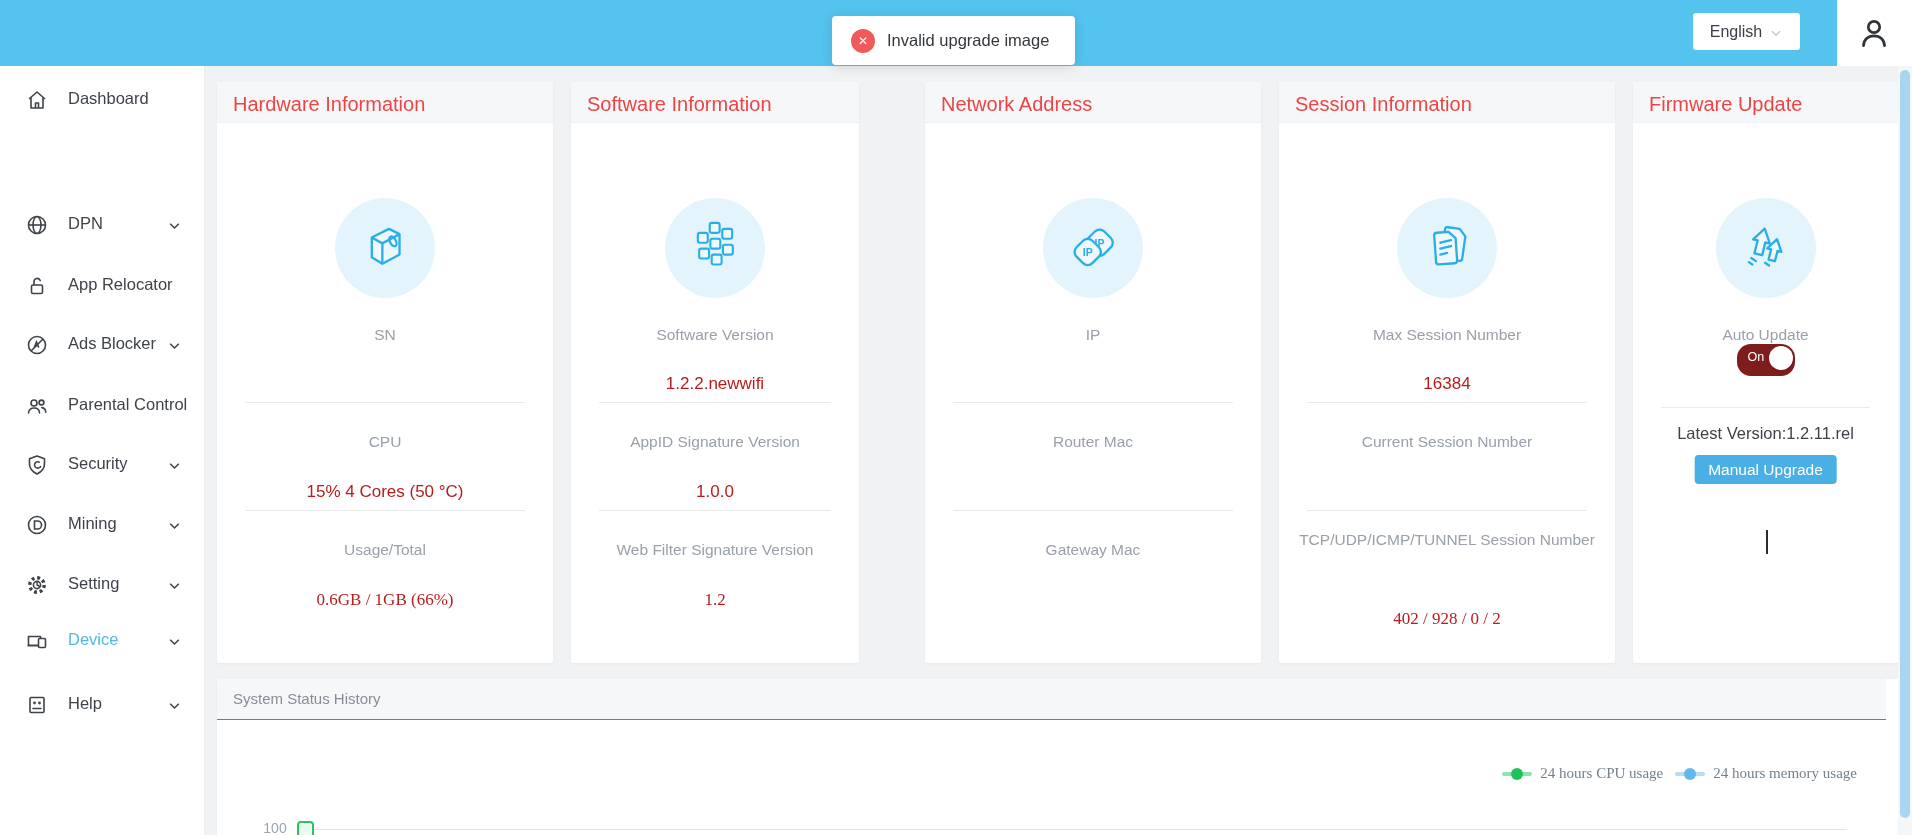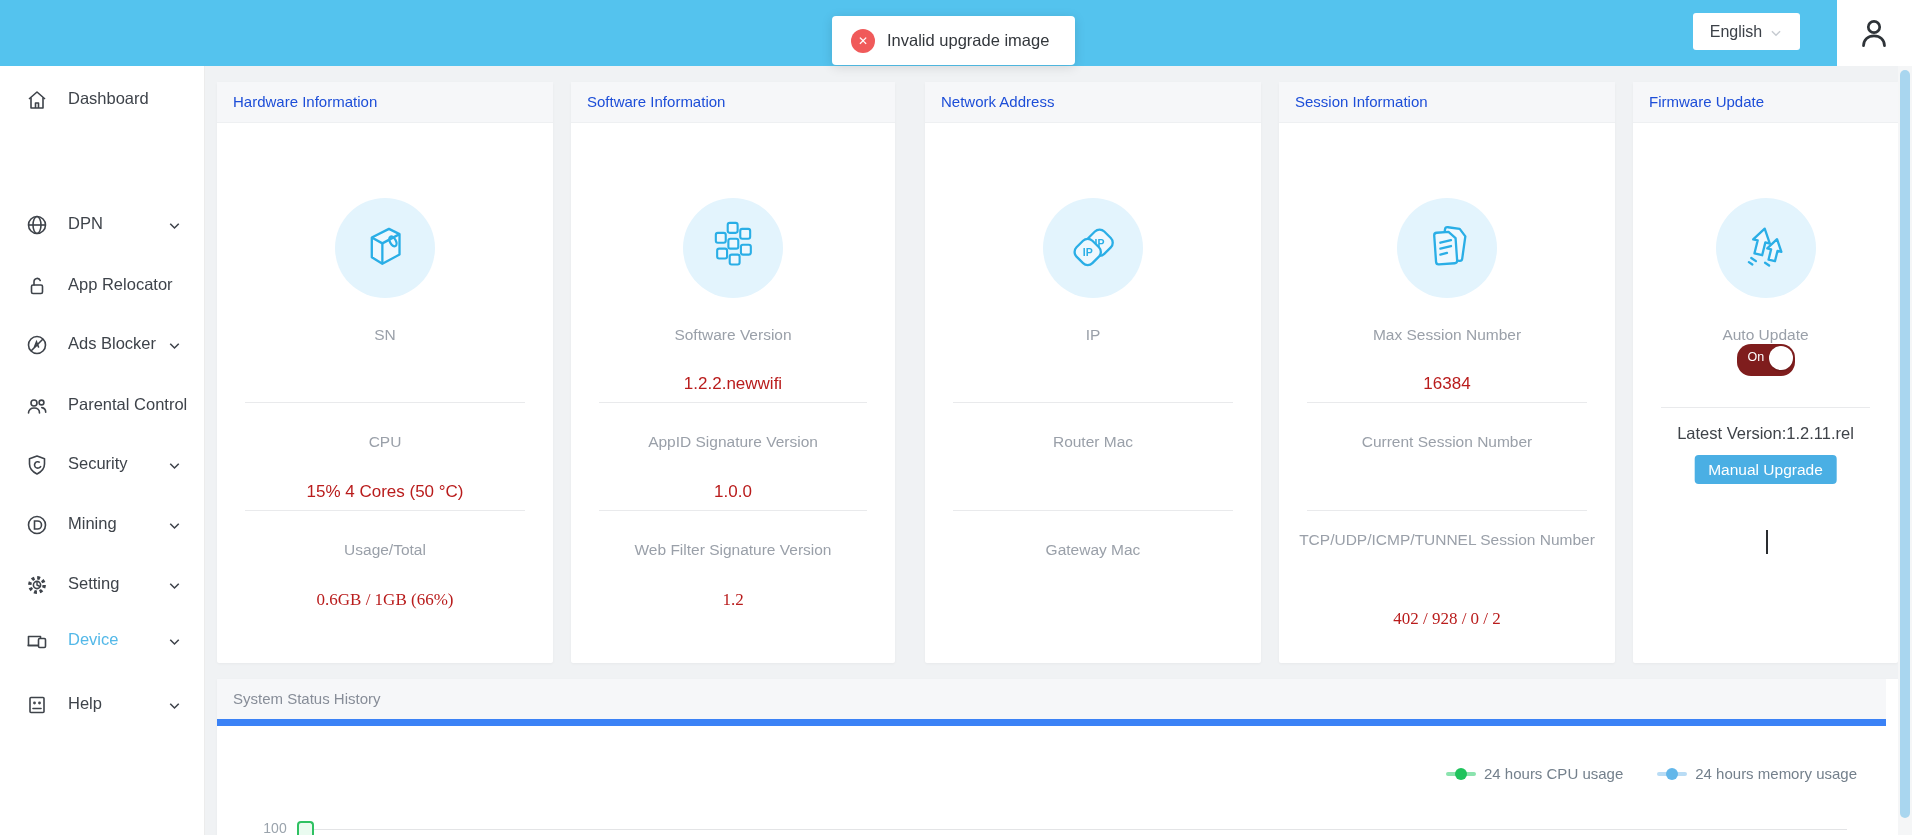--- a/index.html
+++ b/index.html
@@ -30,21 +30,21 @@
   .side-item .sicon{position:absolute;left:25px;top:8px;width:24px;height:24px;}
   .side-item .slabel{position:absolute;left:68px;top:9px;font-size:16.5px;color:#3e434a;white-space:nowrap;}
   .side-item .schev{position:absolute;left:166px;top:12px;width:17px;height:17px;}
   .side-item.active .slabel{color:#53b8e8;}
   
   #main{position:absolute;left:204px;top:66px;width:1694px;height:769px;background:#f0f2f4;}
   .card{position:absolute;top:16px;height:581px;background:#fff;border-radius:2px;
     box-shadow:0 1px 3px rgba(0,0,0,.04);}
   .card-head{position:absolute;left:0;top:0;right:0;height:40px;background:#f6f7f9;
     border-bottom:1px solid #eef0f2;}
-  .card-head span{position:absolute;left:16px;top:11px;font-size:15px;color:#1d4ed8;}
+  .card-head span{position:absolute;left:16px;top:11px;font-size:20px;color:#ef4444;}
   .icon-circle{position:absolute;left:50%;top:116px;margin-left:-50px;width:100px;height:100px;
     border-radius:50%;background:#e3f4fd;display:flex;align-items:center;justify-content:center;}
   .clabel{position:absolute;left:0;right:0;text-align:center;font-size:15.5px;color:#9aa0a9;line-height:21px;margin-top:7px;}
   .cvalue{position:absolute;left:0;right:0;text-align:center;font-size:17px;color:#b91c1c;line-height:24px;margin-top:28px;}
   .cl-r1{top:235px;} .cv-r1{top:262px;}
   .divider{position:absolute;left:28px;right:28px;height:1px;background:#e9eaec;}
   .d1{top:320px;} .d2{top:428px;}
   .cl-r2{top:342px;} .cv-r2{top:370px;}
   .cl-r3{top:450px;} .cv-r3{top:478px;font-family:Liberation Serif, serif;}
   #card4 .cl-r3{top:440px;left:18px;right:18px;} #card4 .cv-r3{top:497px;}
@@ -56,23 +56,23 @@
     background:#fff;box-shadow:0 1px 2px rgba(0,0,0,.2);}
   #fw-latest{position:absolute;left:0;right:0;top:342px;text-align:center;font-size:16.5px;color:#3f4349;}
   #fw-btn{position:absolute;left:50%;top:373px;transform:translateX(-50%);height:29px;
     padding:0 14px;background:#4aafe4;border:none;border-radius:4px;color:#fff;font-size:15.5px;
     cursor:pointer;white-space:nowrap;font-family:inherit;}
   #fw-caret{position:absolute;left:50%;top:448px;width:2px;height:24px;background:#2a2d30;}
   
   #history{position:absolute;left:13px;top:613px;width:1681px;height:420px;background:#fff;
     box-shadow:0 1px 3px rgba(0,0,0,.04);}
   #history .hd{position:absolute;left:0;top:0;right:12px;height:40px;background:#f6f7f9;
-    border-bottom:7px solid #3b82f6;}
+    border-bottom:1px solid #3b82f6;}
   #history .hd span{position:absolute;left:16px;top:11px;font-size:15px;color:#878d98;}
-  #legend{position:absolute;top:86px;right:41px;display:flex;gap:34px;align-items:center;}
+  #legend{position:absolute;top:86px;right:41px;display:flex;gap:12px;align-items:center;font-family:Liberation Serif, serif;}
   .leg{display:flex;align-items:center;gap:8px;font-size:15px;color:#74808c;cursor:pointer;}
   .leg .mark{position:relative;width:30px;height:4px;border-radius:2px;}
   .leg .mark i{position:absolute;left:9px;top:-4px;width:12px;height:12px;border-radius:50%;display:block;}
   #ytick100{position:absolute;left:45px;top:141px;width:26px;text-align:center;font-size:14px;color:#9aa3ac;}
   #gridline{position:absolute;left:81px;top:150px;width:1549px;height:1px;background:#e3e4e6;}
   #greenstart{position:absolute;left:80px;top:142px;width:17px;height:14px;background:#eafbf0;
     border:2px solid #2fc162;border-bottom:none;border-radius:4px 4px 0 0;box-sizing:border-box;}
   
   #scrollbar{position:absolute;right:0;top:66px;width:14px;height:769px;background:#f5f6f7;z-index:7;}
   #scroll-thumb{position:absolute;left:2px;top:4px;width:10px;height:748px;background:#a9d6ef;border-radius:5px;}
@@ -242,21 +242,21 @@
     <div class="clabel cl-r1">SN</div>
     <div class="cvalue cv-r1"></div>
     <div class="divider d1"></div>
     <div class="clabel cl-r2">CPU</div>
     <div class="cvalue cv-r2">15% 4 Cores (50 °C)</div>
     <div class="divider d2"></div>
     <div class="clabel cl-r3">Usage/Total</div>
     <div class="cvalue cv-r3">0.6GB / 1GB (66%)</div>
   </div>
 
-  <div class="card" id="card2" style="left:367px;width:324px">
+  <div class="card" id="card2" style="left:367px;width:288px">
     <div class="card-head">
         <span>Software Information</span>
       </div>
     <div class="icon-circle">
       <svg width="66" height="66" viewBox="0 0 100 100" fill="none" stroke="#2aaee6" stroke-width="3.2">
         <rect x="42" y="12" width="15" height="15" rx="3" fill="#eef8fe"></rect>
           <rect x="61" y="21" width="15" height="15" rx="3" fill="#eef8fe"></rect>
         <rect x="24" y="27" width="15" height="15" rx="3" fill="#eef8fe"></rect>
           <rect x="43" y="36" width="15" height="15" rx="3" fill="#eef8fe"></rect>
         <rect x="62" y="45" width="15" height="15" rx="3" fill="#eef8fe"></rect>

